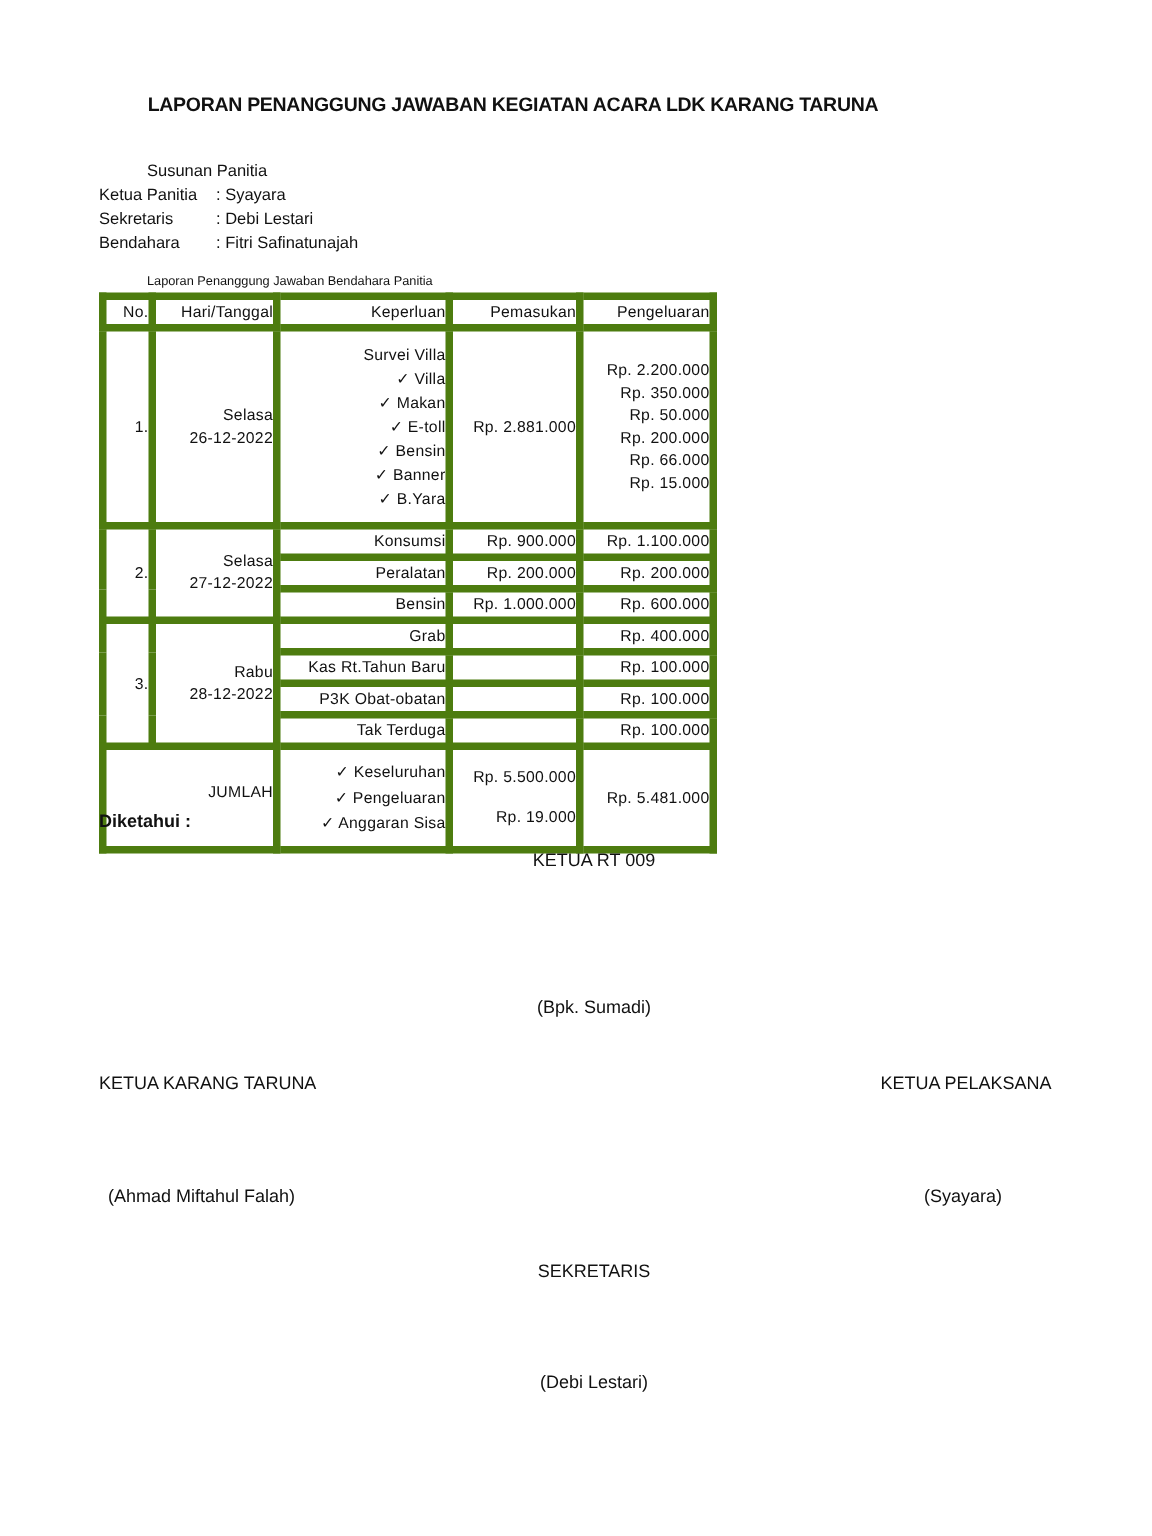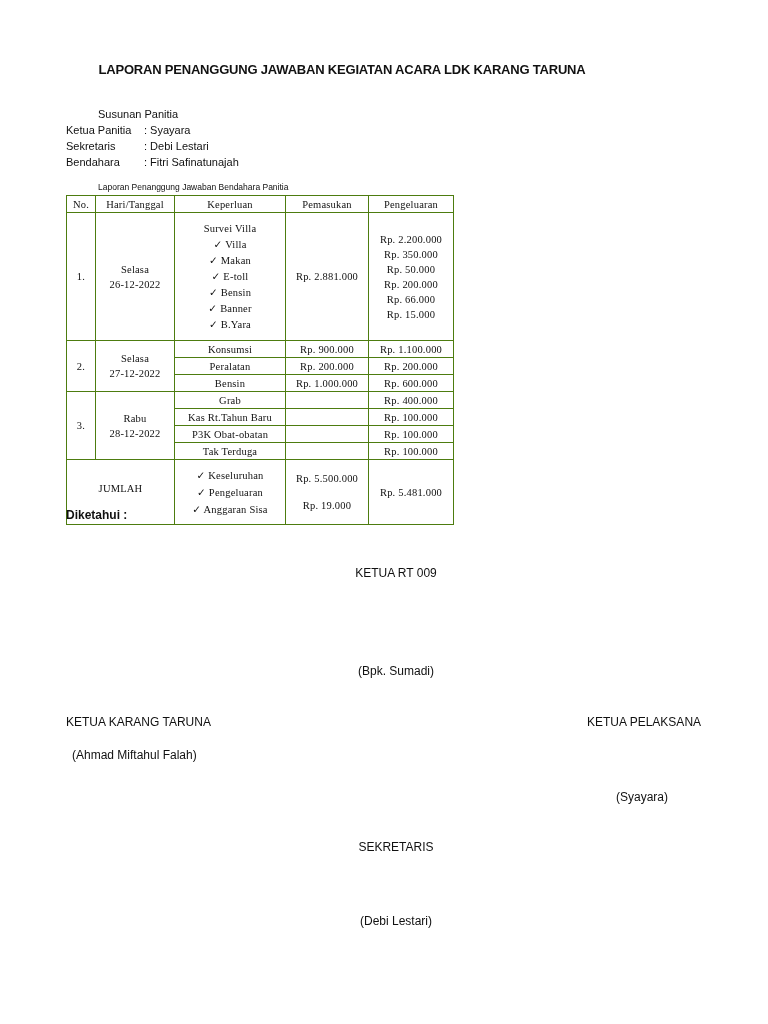--- a/index.html
+++ b/index.html
@@ -36,26 +36,25 @@
       font-size: 8.5px;
     }
     table.report {
       position: absolute;
       left: 66px; top: 195px;
       border-collapse: collapse;
       font-size: 10.5px;
       letter-spacing: 0.2px;
     }
     table.report td, table.report th {
-      border: 1px solid #4d7c0f;
+      border: 5px solid #4d7c0f;
       padding: 0;
-      text-align: center;
+      text-align: right;
       vertical-align: middle;
       font-weight: normal;
-      font-family: Liberation Serif, serif;
     }
     table.report th { height: 16px; }
     .c-no { width: 28px; }
     .c-day { width: 78px; }
     .c-need { width: 110px; }
     .c-in { width: 82px; }
     .c-out { width: 84px; }
     .multi { line-height: 15px; }
     .row1 td { height: 127px; margin-left: 46px; }
     .sub td.sh { height: 16px; }
@@ -186,25 +185,25 @@
       <td class="in-stack">
         <div>Rp. 5.500.000</div>
         <div class="gap"></div>
         <div>Rp. 19.000</div>
       </td>
       <td>Rp. 5.481.000</td>
     </tr>
   </tbody>
 </table>
 
-<div class="abs sign bold" style="left:66px; top:508px;">Diketahui :</div>
+<div class="abs sign bold" style="left:66px; top:540px;">Diketahui :</div>
 
 <div class="abs sign center" style="top:566px;">KETUA RT 009</div>
 <div class="abs sign center" style="top:664px;">(Bpk. Sumadi)</div>
 
 <div class="abs sign" style="left:66px; top:715px;">KETUA KARANG TARUNA</div>
-<div class="abs sign" style="left:72px; top:748px;">(Ahmad Miftahul Falah)</div>
+<div class="abs sign" style="left:72px; top:790px;">(Ahmad Miftahul Falah)</div>
 
 <div class="abs sign" style="left:587px; top:715px;">KETUA PELAKSANA</div>
 <div class="abs sign" style="left:616px; top:790px;">(Syayara)</div>
 
 <div class="abs sign center" style="top:840px;">SEKRETARIS</div>
 <div class="abs sign center" style="top:914px;">(Debi Lestari)</div>
 
 </body></html>

